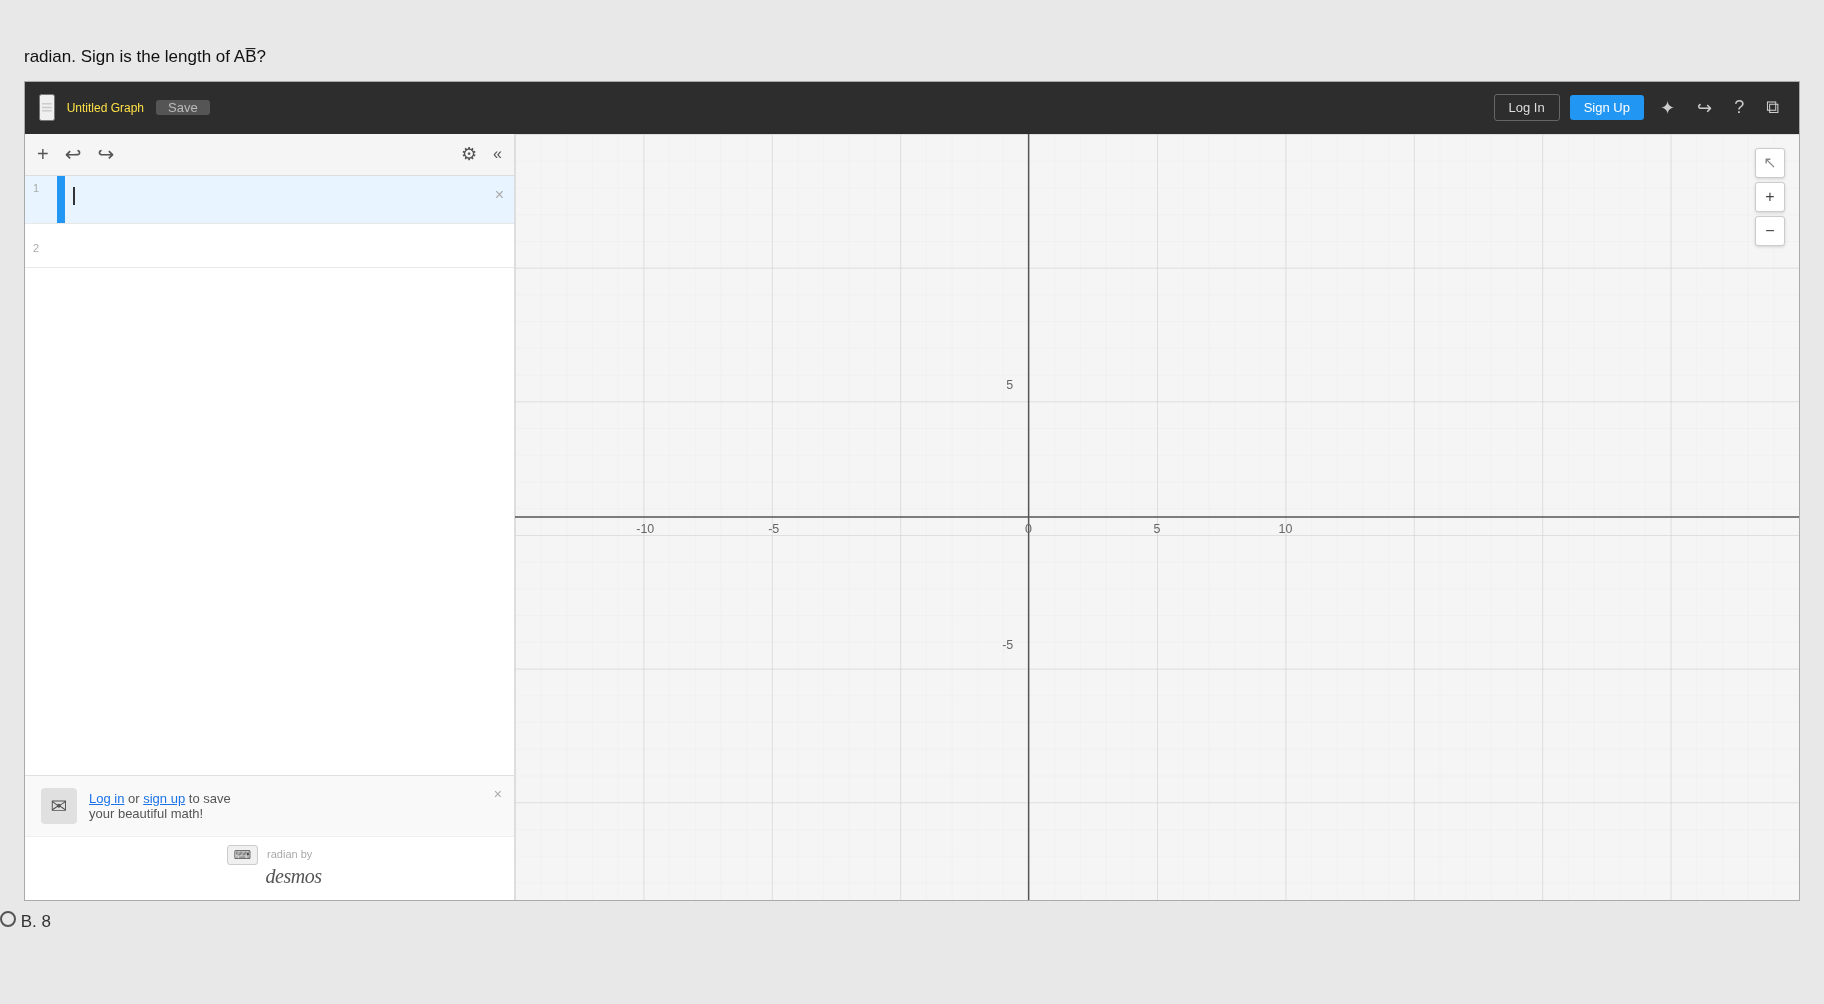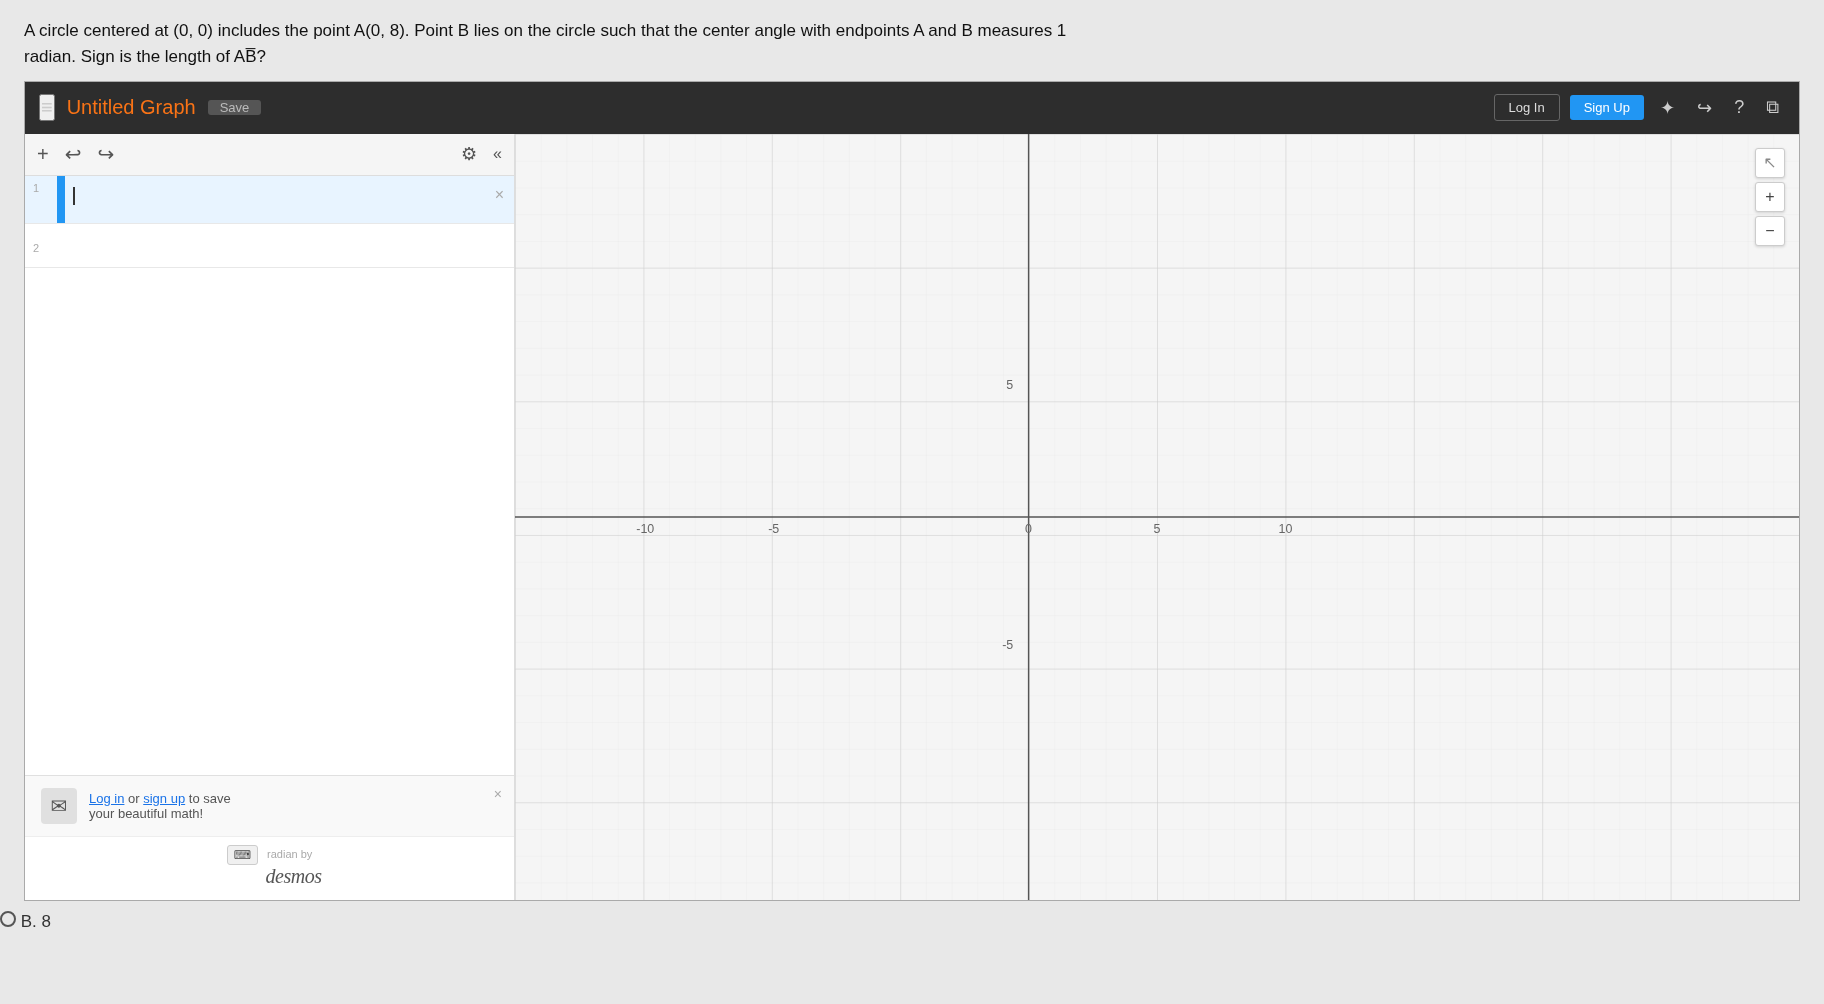--- a/index.html
+++ b/index.html
@@ -36,22 +36,22 @@
       align-items: center;
       gap: 12px;
       flex: 1;
     }
     .hamburger-icon {
       color: #ccc;
       font-size: 20px;
       cursor: pointer;
     }
     .graph-title {
-      color: #f97316;
-      font-size: 20px;
+      color: #fde047;
+      font-size: 12px;
     }
     .save-btn {
       background: #555;
       color: #bbb;
       border: none;
       border-radius: 3px;
       padding: 0 12px;
       font-size: 13px;
       cursor: pointer;
     }
@@ -305,21 +305,21 @@
       position: absolute;
       top: 0; left: 0;
       width: 100%;
       height: 100%;
     }
   </style>
 </head>
 <body>
 
 <div class="question-area">
-  <span>A circle centered at (0, 0) includes the point A(0, 8). Point B lies on the circle such that the center angle with endpoints A and B measures 1</span><br>
+  <br>
   <span>radian. Sign is the length of AB̅?</span>
 </div>
 
 <div style="margin: 0 24px; height: 820px; display:flex; border:1px solid #aaa; background:#fff; position:relative;">
 
   <div class="topbar">
     <div class="topbar-left">
       <button class="hamburger-icon">≡</button>
       <span class="graph-title">Untitled Graph</span>
       <button class="save-btn">Save</button>

